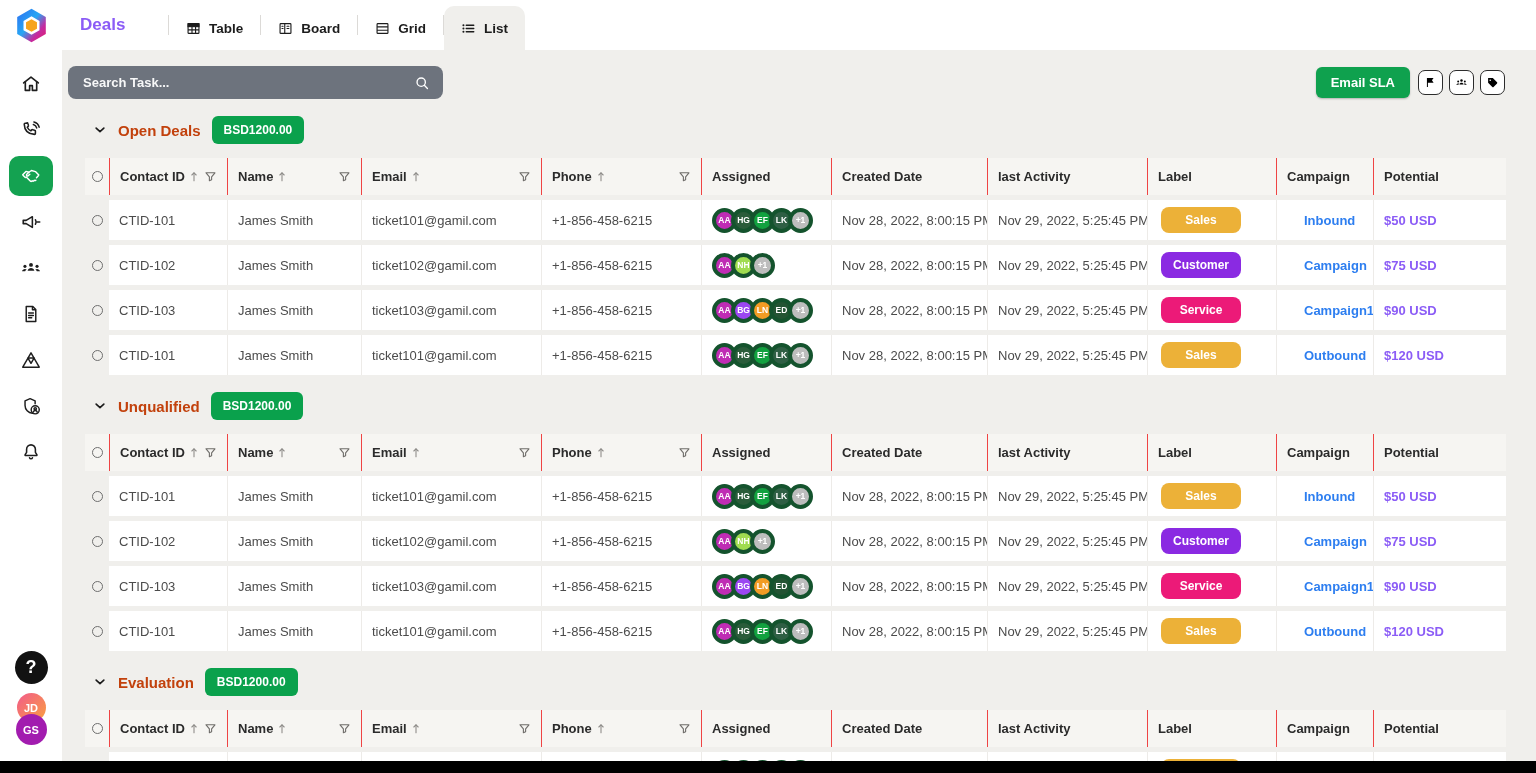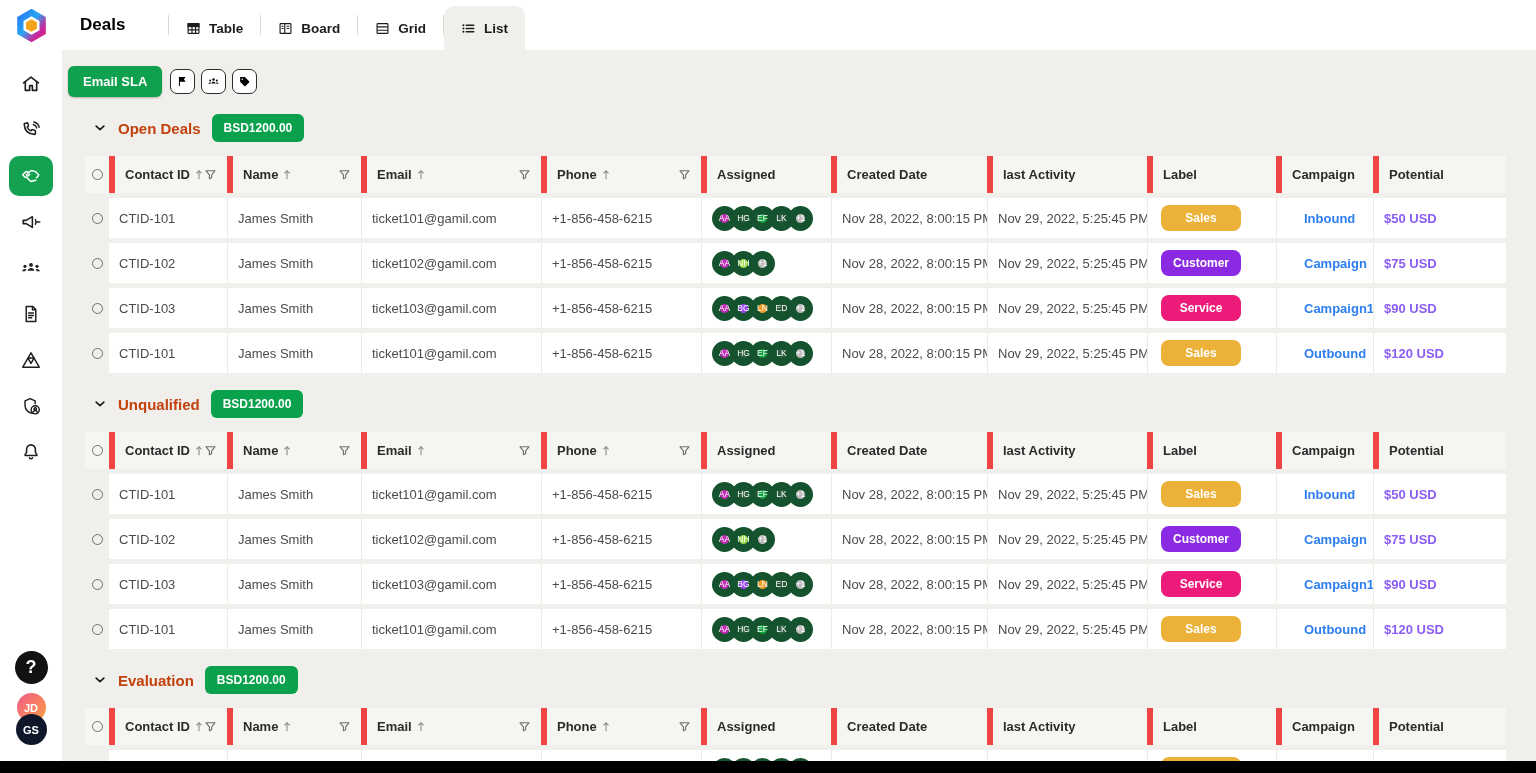--- a/index.html
+++ b/index.html
@@ -20,21 +20,21 @@
   .nav-item.active { background:#14a251; color:#fff; }
   .sidebar-footer { margin-top:auto; margin-bottom:16px; display:flex; flex-direction:column; align-items:center; }
   .help { width:33px; height:33px; border-radius:50%; background:#121212; color:#fff; font-size:18px; font-weight:bold; display:flex; align-items:center; justify-content:center; cursor:pointer; }
   .av { width:29px; height:29px; border-radius:50%; color:#fff; font-size:11px; font-weight:bold; display:flex; align-items:center; justify-content:center; position:relative; cursor:pointer; }
   .av0 { margin-top:9px; }
   .av1 { margin-top:-8px; z-index:2; width:31px; height:31px; }
 
   
   .main { flex:1; display:flex; flex-direction:column; min-width:0; }
   .topbar { height:50px; background:#fff; display:flex; align-items:center; padding-left:18px; flex-shrink:0; }
-  .title { font-size:17px; font-weight:bold; color:#000000; width:88px; }
+  .title { font-size:17px; font-weight:bold; color:#8b5cf6; width:88px; }
   .tabs { display:flex; height:50px; align-items:flex-end; }
   .tab { height:44px; display:flex; align-items:center; gap:8px; padding:0 17px; font-size:13.5px; font-weight:600; color:#1c1c1c; border-radius:10px 10px 0 0; cursor:pointer; }
   .tab.active { background:#f0efec; }
   .tab .tico svg { width:15px; height:15px; display:block; }
   .tab-sep { width:1px; height:20px; background:#dcdad7; align-self:center; }
   .topbar-right { margin-left:auto; display:flex; gap:8px; padding-right:16px; }
   .drop { border:1px solid #d8d6d3; border-radius:8px; height:27px; background:#fff; display:flex; align-items:center; gap:5px; padding:0 10px; font-size:12px; color:#2a2a2a; cursor:pointer; }
   .drop b { font-size:12px; }
   .drop .caret svg { width:9px; height:9px; display:block; margin-top:1px; }
 
@@ -51,36 +51,36 @@
   .icon-btn svg { width:13px; height:13px; display:block; }
 
   .sections { padding-left:23px; }
   .section-header { display:flex; align-items:center; gap:11px; margin:17px 0 14px 8px; }
   .chev { color:#1c1c1c; cursor:pointer; } .chev svg { width:14px; height:14px; display:block; }
   .section-title { font-size:15px; font-weight:bold; color:#c2410c; }
   .badge { background:#0aa14c; color:#fff; font-size:12px; font-weight:bold; border-radius:6px; padding:7px 12px; }
 
   .tbl { width:1421px; }
   .thead { display:flex; background:#f6f5f2; height:37px; }
-  .th { display:flex; align-items:center; padding:0 10px; border-left:6px solid #ef4444; font-size:13px; font-weight:600; color:#2b2b2b;justify-content:space-between; }
+  .th { display:flex; align-items:center; padding:0 10px; border-left:1px solid #ef4444; font-size:13px; font-weight:600; color:#2b2b2b;justify-content:space-between; }
   .th:first-child { border-left:none; justify-content:center; padding:0; }
   .th .sort { margin-left:4px; display:flex; } .th .sort svg { width:10px; height:13px; }
   .th .sp { flex:1; }
   .th .funnel { display:flex; cursor:pointer; } .th .funnel svg { width:13px; height:13px; }
   .trow { display:flex; height:40px; margin-top:5px; }
   .td { display:flex; align-items:center; padding:0 10px; background:#fff; border-left:1px solid #edebe8; font-size:13px; color:#4b4b4b; overflow:hidden; white-space:nowrap; }
   .td.sel { background:transparent; border-left:none; justify-content:center; padding:0; }
   .td.fw { border-left:none; }
   .radio { width:11px; height:11px; border:1.5px solid #6e6e6e; border-radius:50%; background:transparent; cursor:pointer; flex-shrink:0; }
 
   .c0{width:24px;} .c1{width:118px;} .c2{width:134px;} .c3{width:180px;} .c4{width:160px;}
   .c5{width:130px;} .c6{width:156px;} .c7{width:160px;} .c8{width:129px;} .c9{width:97px;} .c10{width:133px;}
 
   .avs { display:flex; align-items:center; }
-  .chipav { width:25px; height:25px; border-radius:50%; border:8px solid #14532d; color:#fff; font-size:8.5px; font-weight:normal; display:flex; align-items:center; justify-content:center; margin-left:-6px; cursor:pointer;text-align:center; }
+  .chipav { width:25px; height:25px; border-radius:50%; border:4px solid #14532d; color:#fff; font-size:8.5px; font-weight:bold; display:flex; align-items:center; justify-content:center; margin-left:-6px; cursor:pointer;text-align:center; }
   .chipav:first-child { margin-left:0; }
   .lbl-chip { min-width:80px; height:26px; border-radius:8px; color:#fff; font-size:12px; font-weight:600; display:flex; align-items:center; justify-content:center; padding:0 12px; margin-left:3px; cursor:pointer; }
   .camp { color:#2d7ef0; font-weight:600; cursor:pointer;padding-left:17px; }
   .pot { color:#8b5cf6; font-weight:600; }
   .dt { color:#4b4b4b; }
 
   .bottom-strip { position:fixed; left:0; bottom:0; width:1536px; height:12px; background:#000; }
 </style>
 </head>
 <body>
@@ -183,21 +183,21 @@
             <svg viewBox="0 0 24 24" fill="none" stroke="currentColor" stroke-width="1.7" stroke-linecap="round" stroke-linejoin="round">
               <path d="M12 4.2A4.8 4.8 0 0 0 7.2 9v3.4L5.6 14.8v1h12.8v-1l-1.6-2.4V9A4.8 4.8 0 0 0 12 4.2z"></path>
               <path d="M10.4 18.3a1.7 1.7 0 0 0 3.2 0"></path>
             </svg>
           </span>
         </div>
       </nav>
     <div class="sidebar-footer" id="sidebar-footer">
       <div class="help">?</div>
     <div class="av av0" style="background: linear-gradient(135deg, rgb(242, 90, 139), rgb(249, 160, 63));">JD</div>
-        <div class="av av1" style="background: #0f172a;">GS</div>
+        <div class="av av1" style="background: #a21caf;">GS</div>
       </div>
   </aside>
 
   <div class="main">
     <header class="topbar">
       <div class="title">Deals</div>
       <div class="tabs" id="tabs">
           <span class="tab-sep"></span>
           <div class="tab">
             <span class="tico">
@@ -238,20 +238,29 @@
                 <path d="M2.6 4.6h.01M2.6 8h.01M2.6 11.4h.01" stroke-width="2.2"></path>
               </svg>
             </span>
             <span>List</span>
           </div>
         </div>
     </header>
 
     <div class="content">
       <div class="search-row">
+        <div class="search">
+          <input type="text" placeholder="Search Task..." style="">
+          <span class="sicon">
+            <svg viewBox="0 0 20 20" fill="none" stroke="currentColor" stroke-width="1.7" stroke-linecap="round">
+              <circle cx="9" cy="9" r="5.2"></circle>
+                <path d="m13.2 13.2 3.6 3.6"></path>
+              </svg>
+          </span>
+        </div>
         <div class="right-actions">
           <button class="manage">Email SLA</button>
           <div style="display:flex;gap:6px;" id="icon-btns">
               <button class="icon-btn">
                 <span>
                   <svg viewBox="0 0 16 16" fill="currentColor">
                     <path d="M3.6 2.4h8.2l-2 2.9 2 2.9H4.8v5.4H3.6z"></path>
                   </svg>
                 </span>
               </button>

